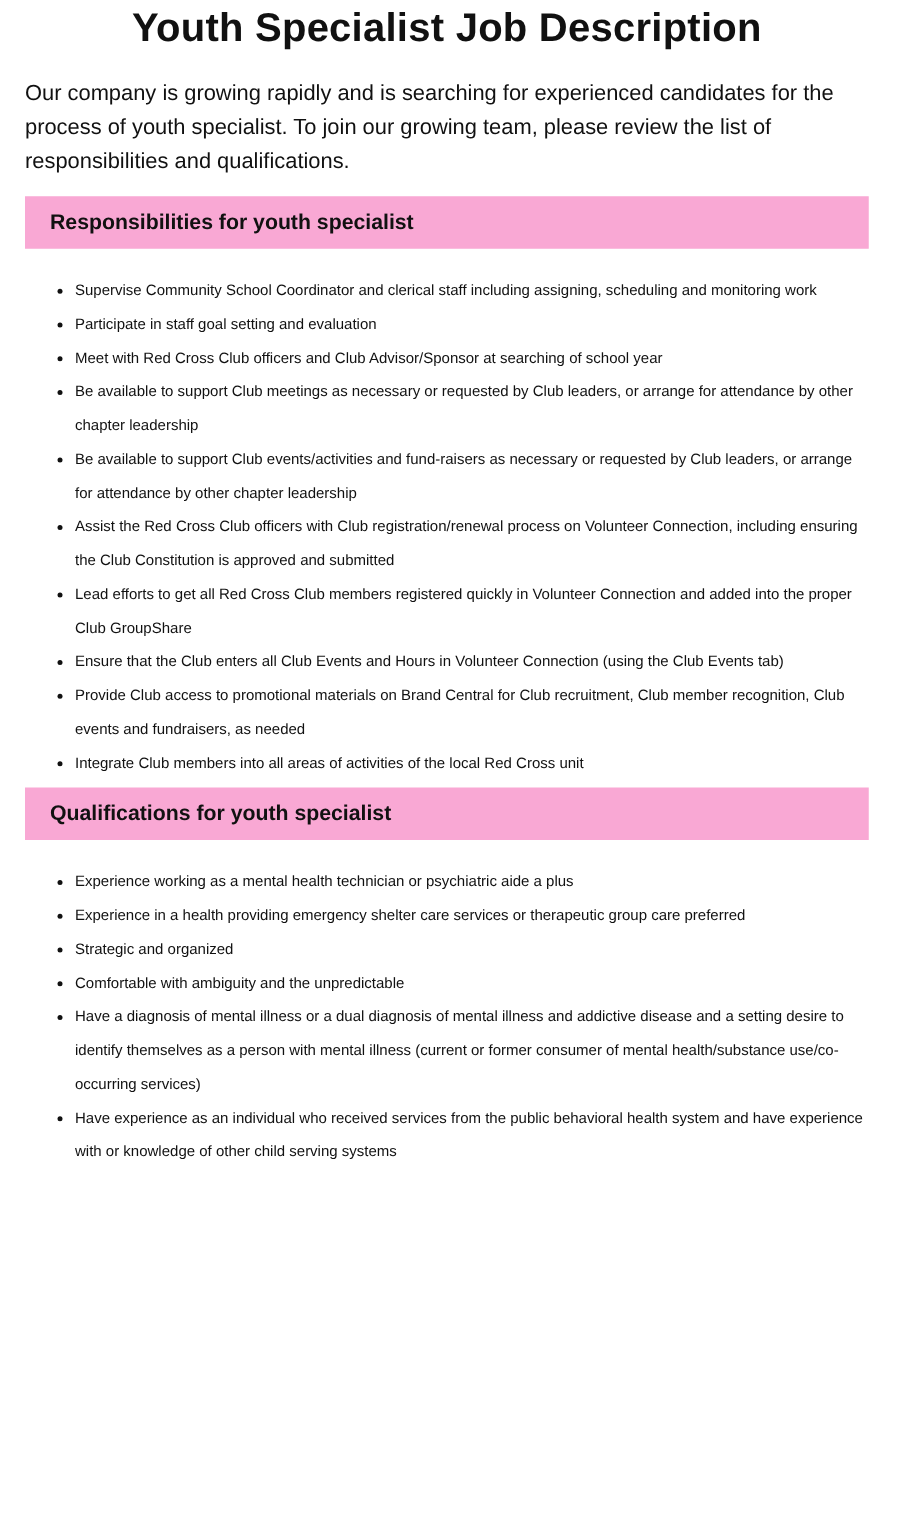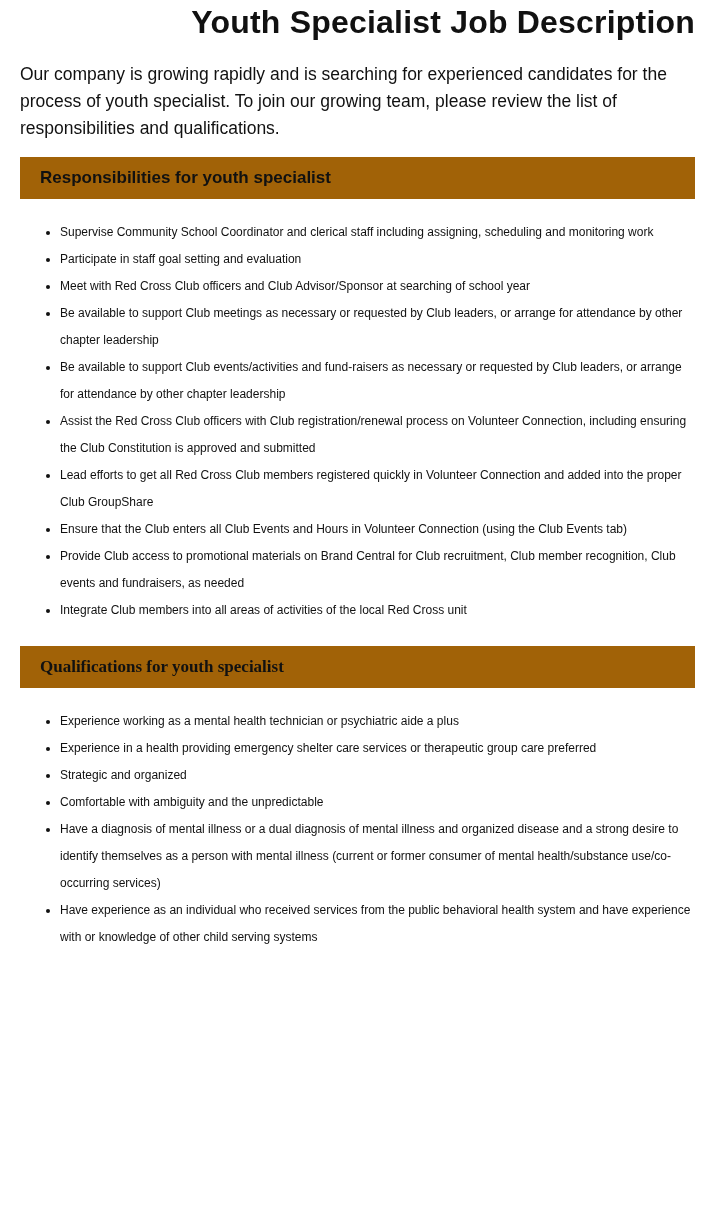--- a/index.html
+++ b/index.html
@@ -7,48 +7,48 @@
     width: 720px;
     font-family: "Liberation Sans", "DejaVu Sans", sans-serif;
     color: #111111;
   }
   .page { padding: 0 25px 0 20px; }
   h1 {
     margin: 0;
     padding-top: 2px;
     height: 44px;
     line-height: 40px;
-    text-align: right;
+    text-align: center;
     font-size: 32px;
     font-weight: bold;
     letter-spacing: 0.2px;
   }
   .intro {
     margin: 15px 0 0 0;
     font-size: 17.5px;
     line-height: 27px;
   }
   .section-header {
     margin-top: 15px;
-    background: #a16207;
+    background: #f9a8d4;
     height: 42px;
     line-height: 42px;
     padding-left: 20px;
     font-size: 17px;
     font-weight: bold;
   }
   ul {
     margin: 20px 0 0 0;
     padding: 0 0 0 40px;
     font-size: 12px;
     line-height: 27px;
   }
   li { margin: 0; padding: 0; }
   ul.qual { margin-top: 20px; }
-  .section-header.q { margin-top: 22px; font-family: Liberation Serif, serif; }
+  .section-header.q { margin-top: 6px; }
 </style>
 </head>
 <body>
 
 <div class="page">
   <h1>Youth Specialist Job Description</h1>
 
   <p class="intro">Our company is growing rapidly and is searching for experienced candidates for the process of youth specialist. To join our growing team, please review the list of responsibilities and qualifications.</p>
 
   <div class="section-header">Responsibilities for youth specialist</div>
@@ -64,16 +64,16 @@
     <li>Provide Club access to promotional materials on Brand Central for Club recruitment, Club member recognition, Club events and fundraisers, as needed</li>
     <li>Integrate Club members into all areas of activities of the local Red Cross unit</li>
   </ul>
 
   <div class="section-header q">Qualifications for youth specialist</div>
   <ul class="qual">
     <li>Experience working as a mental health technician or psychiatric aide a plus</li>
     <li>Experience in a health providing emergency shelter care services or therapeutic group care preferred</li>
     <li>Strategic and organized</li>
     <li>Comfortable with ambiguity and the unpredictable</li>
-    <li>Have a diagnosis of mental illness or a dual diagnosis of mental illness and organized disease and a strong desire to identify themselves as a person with mental illness (current or former consumer of mental health/substance use/co-occurring services)</li>
+    <li>Have a diagnosis of mental illness or a dual diagnosis of mental illness and addictive disease and a setting desire to identify themselves as a person with mental illness (current or former consumer of mental health/substance use/co-occurring services)</li>
     <li>Have experience as an individual who received services from the public behavioral health system and have experience with or knowledge of other child serving systems</li>
   </ul>
 </div>
 
 </body></html>

